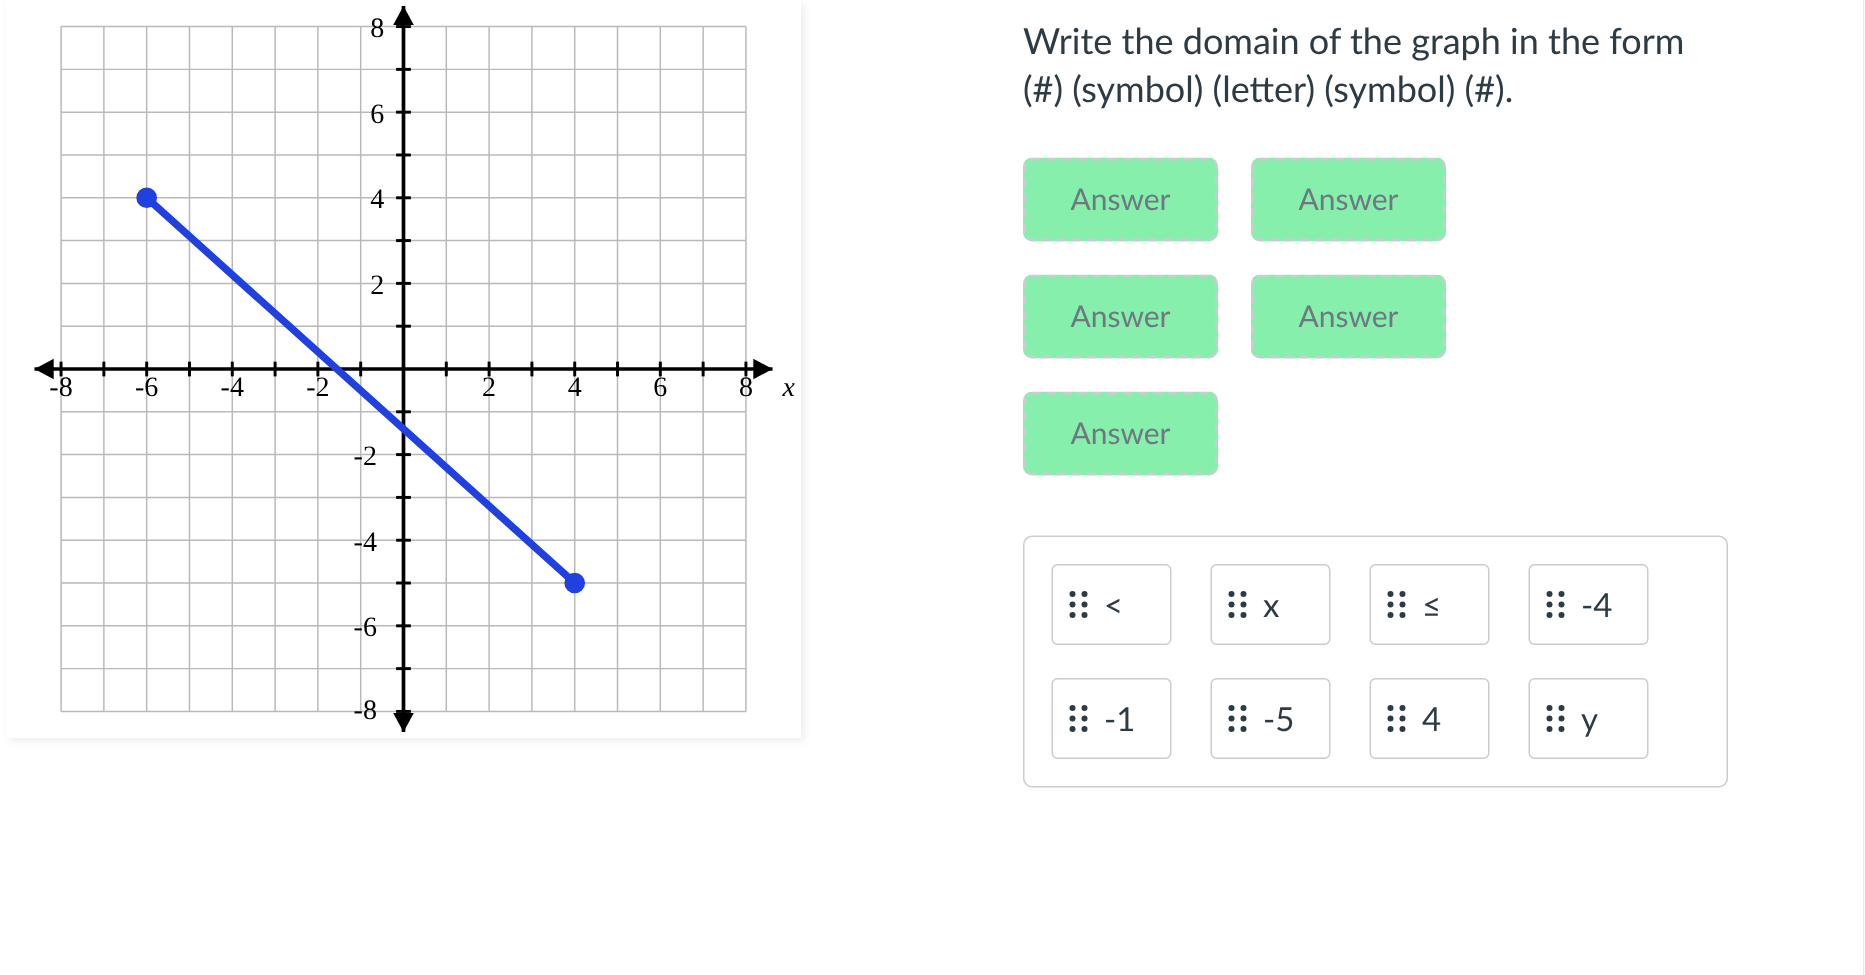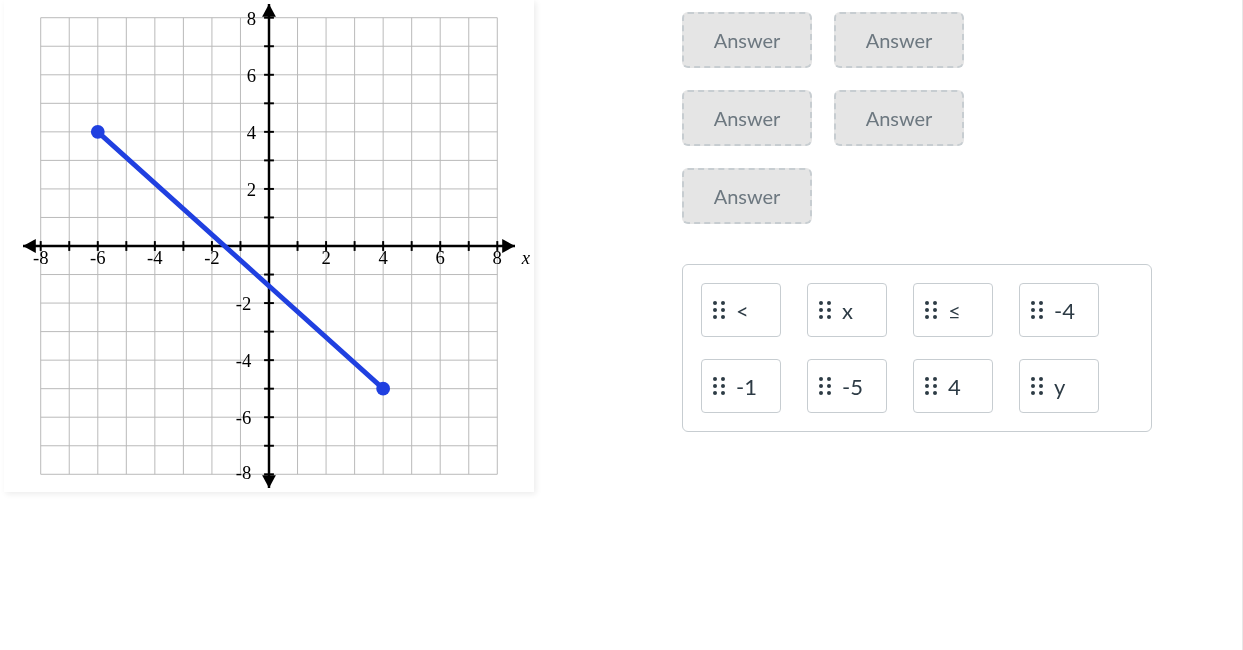--- a/index.html
+++ b/index.html
@@ -56,21 +56,21 @@
   .dropzone {
     width: 130px;
     height: 56px;
     border: 2px dashed #c7cdd1;
     border-radius: 6px;
     display: flex;
     align-items: center;
     justify-content: center;
     font-size: 20px;
     color: #6d7880;
-    background: #e5e5e5;
+    background: #86efac;
   }
   .tilebank {
     border: 1px solid #c7cdd1;
     border-radius: 6px;
     padding: 18px 18px;
     display: flex;
     flex-wrap: wrap;
     gap: 22px 26px;
     max-width: 470px;
   }
@@ -216,20 +216,21 @@
         </g>
 
         <line x1="91" y1="134" x2="381" y2="395" stroke="#2040e0" stroke-width="5" stroke-linecap="round"></line>
         <circle cx="91" cy="134" r="7" fill="#2040e0"></circle>
         <circle cx="381" cy="395" r="7" fill="#2040e0"></circle>
       </svg>
     </div>
   </div>
 
   <div class="right-panel">
+    <div class="prompt">Write the domain of the graph in the form (#) (symbol) (letter) (symbol) (#).</div>
 
     <div class="dropzones">
       <div class="dropzone">Answer</div>
       <div class="dropzone">Answer</div>
       <div class="dropzone">Answer</div>
       <div class="dropzone">Answer</div>
       <div class="dropzone">Answer</div>
     </div>
 
     <div class="tilebank">

